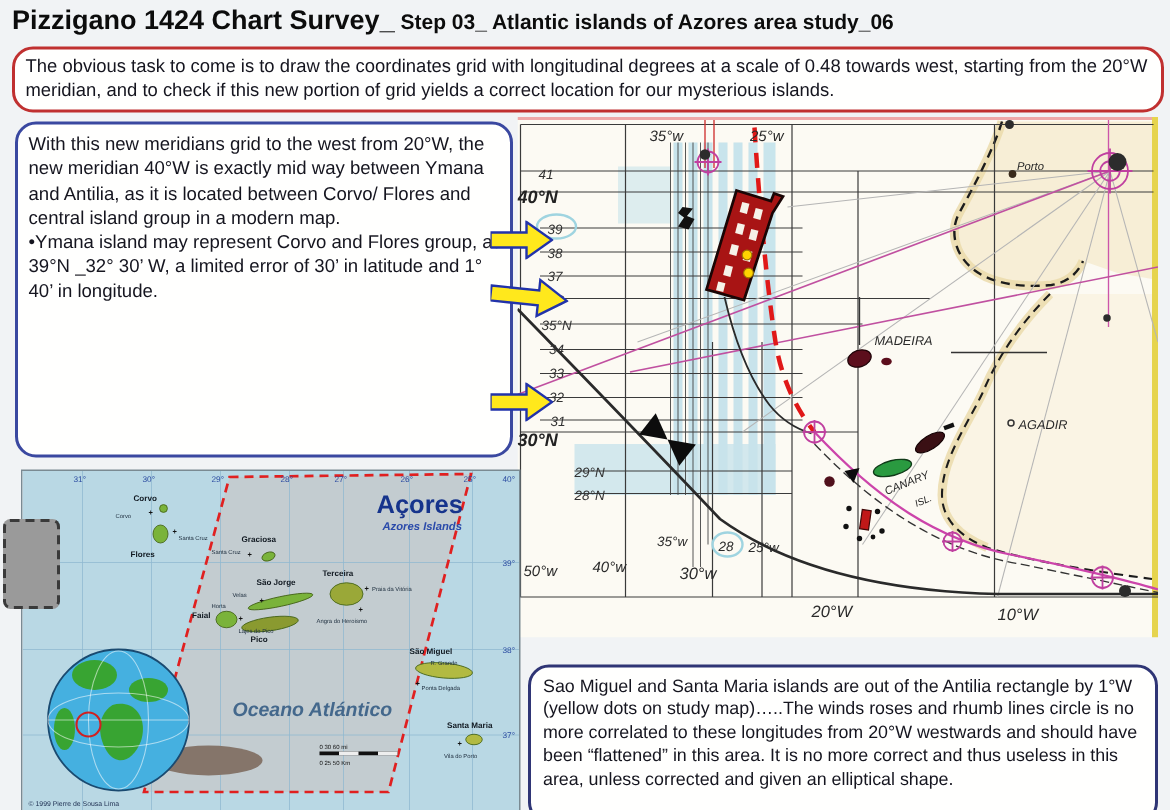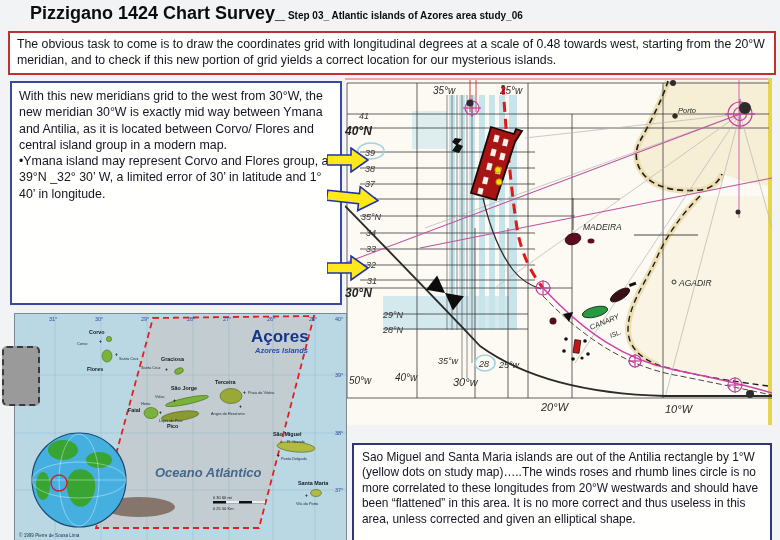--- a/index.html
+++ b/index.html
@@ -1,22 +1,22 @@
 <!DOCTYPE html>
 <html><head>
 <meta charset="utf-8">
 <style>
   html,body{margin:0;padding:0;}
   body{font-family:"Liberation Sans",sans-serif;background:#e9edf1;}
   #page{position:relative;width:780px;height:540px;background:#f1f3f5;overflow:hidden;}
   .abs{position:absolute;}
   #main-title{left:8px;top:3px;width:760px;color:#0c0c0c;white-space:nowrap;}
-  #main-title .t1{font-size:18px;font-weight:bold;margin-left:22px;}
-  #main-title .t2{font-size:10px;font-weight:bold;}
-  .txtbox{background:#fffffe;color:#15151f;font-size:12.3px;line-height:1.3;}
+  #main-title .t1{font-size:18px;font-weight:bold;}
+  #main-title .t2{font-size:14px;font-weight:bold;}
+  .txtbox{background:#fffffe;color:#15151f;font-size:12.3px;line-height:1.3;border-radius:14px;}
   #intro-box{left:8px;top:31px;width:750px;height:32px;border:2px solid #c03030;padding:4px 7px;}
   #analysis-box{left:10px;top:81px;width:314px;height:210px;border:2.5px solid #3a48a0;padding:5px 7px;font-size:12.4px;line-height:1.31;}
   #conclusion-box{left:352px;top:443px;width:400px;height:92px;border:2px solid #2f3575;padding:5px 8px;font-size:11.9px;line-height:1.3;}
   #analysis-box p{margin:0;}
   #study-map{left:345px;top:78px;}
   #azores-map{left:14px;top:313px;border:1px solid #7a8a92;}
   #gray-tab{left:2px;top:346px;width:34px;height:56px;background:#9a9a9a;border:2px dashed #3a3a3a;border-radius:5px;}
   .arrow{pointer-events:none;}
   svg{display:block;}
   svg text{font-family:"Liberation Sans",sans-serif;}
@@ -34,21 +34,21 @@
 
   <div class="abs" id="main-title">
     <span class="t1">Pizzigano 1424 Chart Survey_</span><span class="t2"> Step 03_ Atlantic islands of Azores area study_06</span>
   </div>
 
   <div class="abs txtbox" id="intro-box">
     <span>The obvious task to come is to draw the coordinates grid with longitudinal degrees at a scale of 0.48 towards west, starting from the 20°W meridian, and to check if this new portion of grid yields a correct location for our mysterious islands.</span>
   </div>
 
   <div class="abs txtbox" id="analysis-box">
-    <p>With this new meridians grid to the west from 30°W, the new meridian 30°W is exactly mid way between Ymana and Antilia, as it is located between Corvo/ Flores and central island group in a modern map.</p>
+    <p>With this new meridians grid to the west from 20°W, the new meridian 40°W is exactly mid way between Ymana and Antilia, as it is located between Corvo/ Flores and central island group in a modern map.</p>
     <p>•Ymana island may represent Corvo and Flores group, at 39°N _32° 30’ W, a limited error of 30’ in latitude and 1° 40’ in longitude.</p>
   </div>
 
   <svg class="abs" id="study-map" width="427" height="347" viewBox="0 0 427 347">
     <rect x="0" y="0" width="427" height="347" fill="#fcfaf3"></rect>
     <rect x="0" y="0" width="427" height="2" fill="#efa8a8"></rect>
     <rect x="423" y="0" width="4" height="347" fill="#e6d44e"></rect>
 
     <g>
       <path d="M323,3 C318,20 305,45 295,63 C288,75 291,90 302,100 C314,111 335,114 356,112 C368,110 374,103 377,96 L400,104 L423,108 L423,3 Z" fill="#f7eed6"></path>

